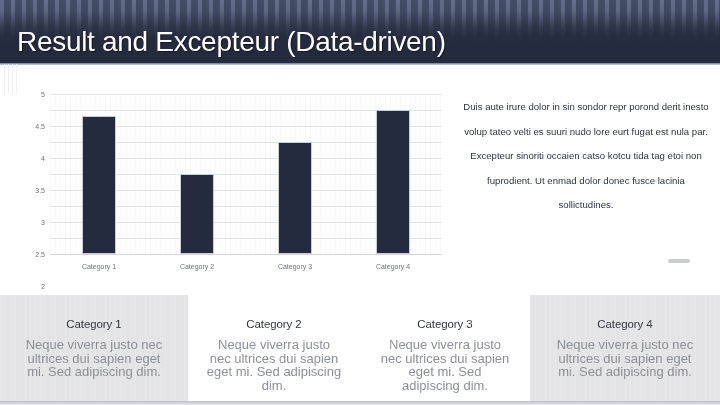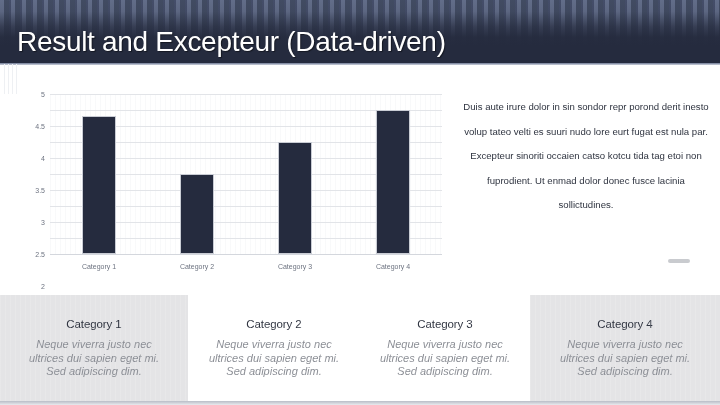--- a/index.html
+++ b/index.html
@@ -179,26 +179,25 @@
   .card:nth-child(3) { width: 170px; }
   .card:nth-child(4) { width: 190px; }
   .card-title {
     font-size: 11.5px;
     line-height: 14px;
     color: #2f3440;
     margin-bottom: 7px;
     letter-spacing: -0.1px;
   }
   .card-body {
-    font-size: 11px;
+    font-size: 13px;
     line-height: 13.5px;
     color: #8a8d94;
     max-width: 152px;
     margin: 0 auto;
-    font-style: italic;
   }
   .cards-texture {
     position: absolute;
     left: 0; top: 295px;
     width: 720px; height: 106px;
     pointer-events: none;
     background-image: repeating-linear-gradient(
       to right,
       rgba(255,255,255,0.30) 0px, rgba(255,255,255,0.30) 1px,
       transparent 1px, transparent 5px);

